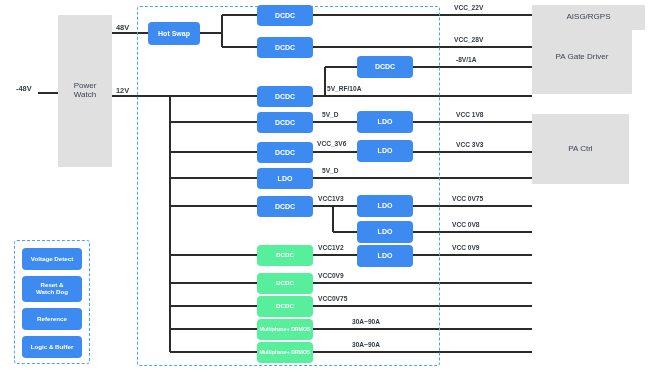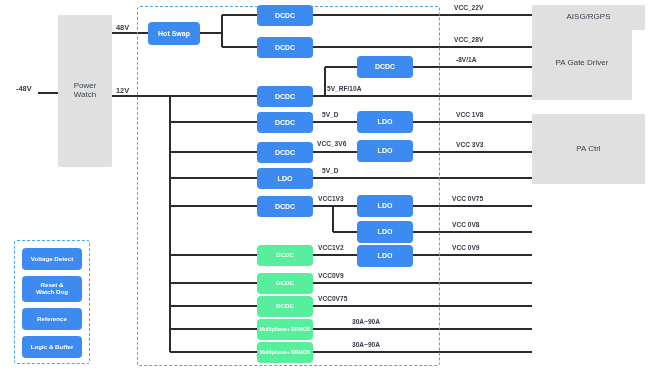--- a/index.html
+++ b/index.html
@@ -153,17 +153,17 @@
   <div class="lbl" style="left:456px;top:56px;">-8V/1A</div>
   <div class="lbl" style="left:456px;top:111px;">VCC 1V8</div>
   <div class="lbl" style="left:456px;top:141px;">VCC 3V3</div>
   <div class="lbl" style="left:452px;top:195px;">VCC 0V75</div>
   <div class="lbl" style="left:452px;top:221px;">VCC 0V8</div>
   <div class="lbl" style="left:452px;top:244px;">VCC 0V9</div>
   <div class="lbl" style="left:352px;top:318px;">30A~90A</div>
   <div class="lbl" style="left:352px;top:341px;">30A~90A</div>
 
   <div class="box gray" style="left:532px;top:5px;width:113px;height:25px;">AISG/RGPS</div>
-  <div class="box gray" style="left:532px;top:26px;width:100px;height:74px;">PA Gate Driver</div>
-  <div class="box gray" style="left:532px;top:114px;width:113px;height:70px;">PA Ctrl</div>
+  <div class="box gray" style="left:532px;top:20px;width:100px;height:74px;">PA Gate Driver</div>
+  <div class="box gray" style="left:532px;top:114px;width:97px;height:70px;">PA Ctrl</div>
 
 
 </div>
 
 </body></html>

